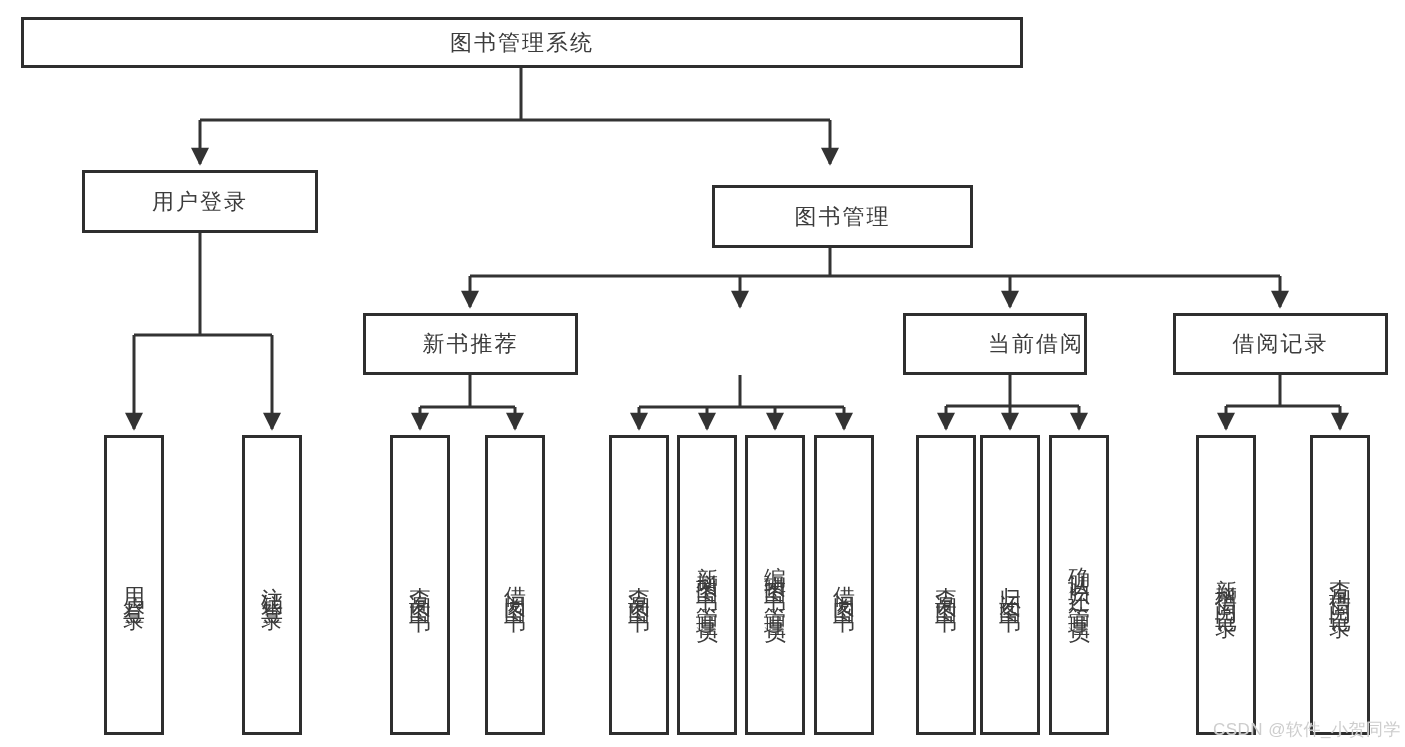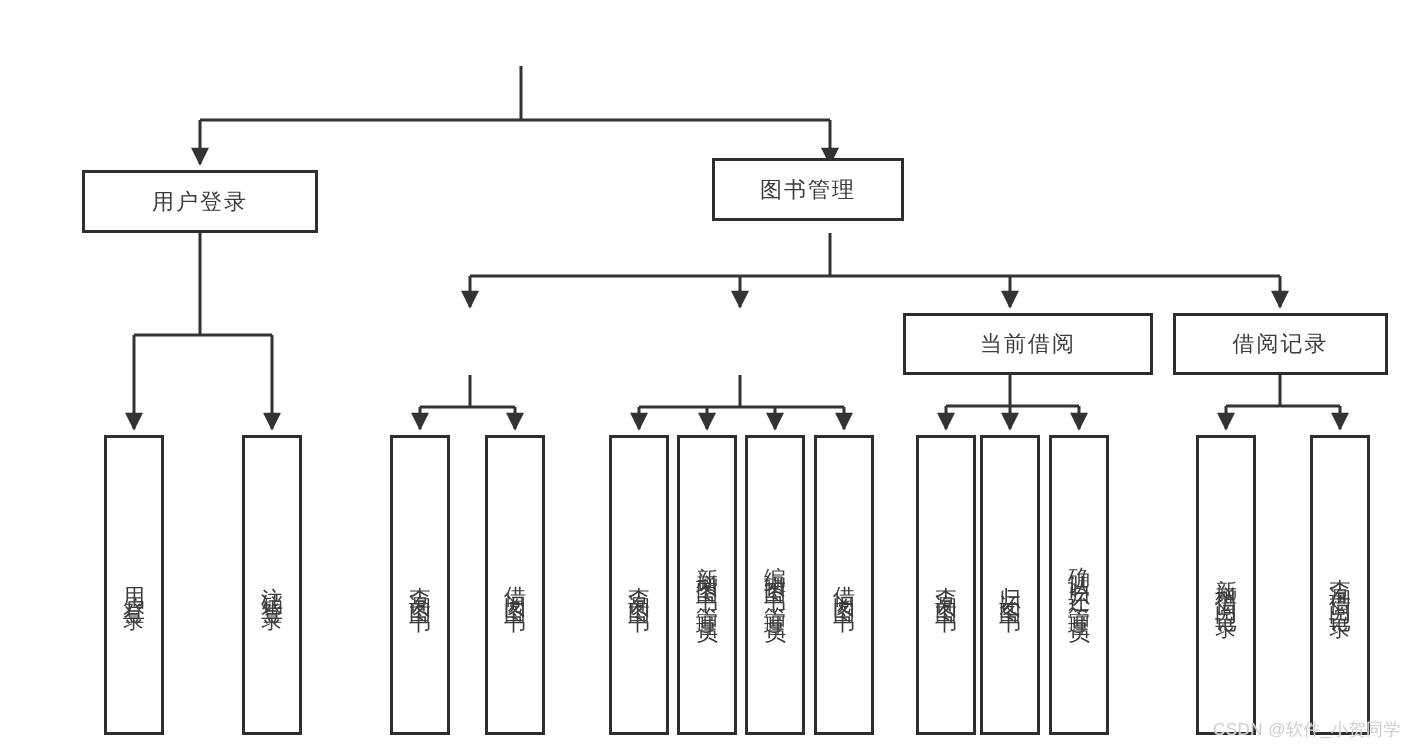--- a/index.html
+++ b/index.html
@@ -18,24 +18,24 @@
     border:3px solid #2e2e2e;display:flex;align-items:center;justify-content:center;
     top:435px;width:60px;height:300px;color:#3b3b3b;
   }
   .leaf span{
     writing-mode:vertical-rl;text-orientation:mixed;
     font-size:22px;line-height:1;letter-spacing:8px;color:#3b3b3b;
   }
   
   .n-root{left:21px;top:17px;width:1002px;height:51px;}
   .n-userlogin{left:82px;top:170px;width:236px;height:63px;}
-  .n-bookmgmt{left:712px;top:158px;width:192px;height:63px;}
+  .n-bookmgmt{left:712px;top:185px;width:261px;height:63px;}
   .n-newbooks{left:363px;top:313px;width:215px;height:62px;}
   .n-bookborrow{left:633px;top:313px;width:215px;height:62px;}
-  .n-curborrow{left:903px;top:313px;width:250px;height:62px;}
+  .n-curborrow{left:903px;top:313px;width:184px;height:62px;justify-content:flex-end;}
   .n-records{left:1173px;top:313px;width:215px;height:62px;}
   .l1{left:104px;} .l2{left:242px;}
   .l3{left:390px;} .l4{left:485px;}
   .l5{left:609px;} .l6{left:677px;} .l7{left:745px;} .l8{left:814px;}
   .l9{left:916px;} .l10{left:980px;} .l11{left:1049px;}
   .l12{left:1196px;} .l13{left:1310px;}
   .watermark{
     position:absolute;right:4px;bottom:6px;font-size:17px;
     color:rgba(201,201,201,0.92);letter-spacing:0.5px;
     text-shadow:0 0 1px #ffffff;
@@ -83,28 +83,34 @@
       <path d="M946 406 V429" marker-end="url(#ah)"></path>
       <path d="M1010 406 V429" marker-end="url(#ah)"></path>
       <path d="M1079 406 V429" marker-end="url(#ah)"></path>
 
       <path d="M1280 375 V406 M1226 406 H1340"></path>
       <path d="M1226 406 V429" marker-end="url(#ah)"></path>
       <path d="M1340 406 V429" marker-end="url(#ah)"></path>
     </g>
   </svg>
 
+  <div class="node n-root">
+    <span>图书管理系统</span>
+  </div>
 
   <div class="node n-userlogin">
     <span>用户登录</span>
   </div>
   <div class="node n-bookmgmt">
     <span>图书管理</span>
   </div>
 
+  <div class="node n-newbooks">
+    <span>新书推荐</span>
+  </div>
   <div class="node n-curborrow">
     <span>当前借阅</span>
   </div>
   <div class="node n-records">
     <span>借阅记录</span>
   </div>
 
   <div class="leaf l1">
     <span>用户登录</span>
   </div>

